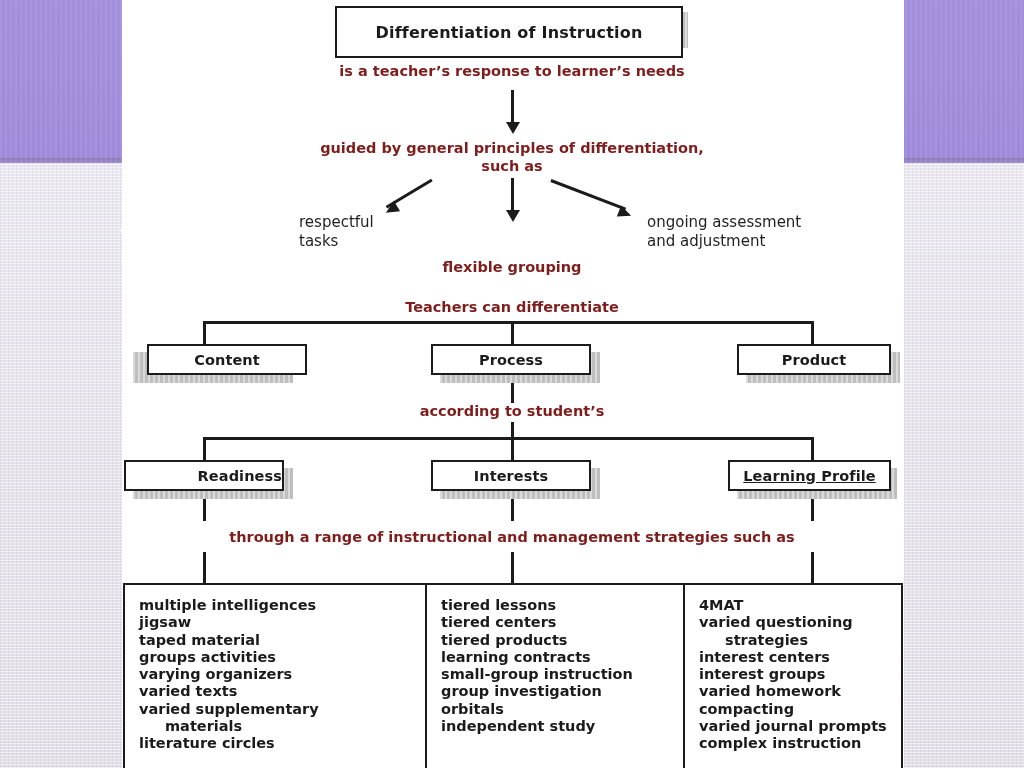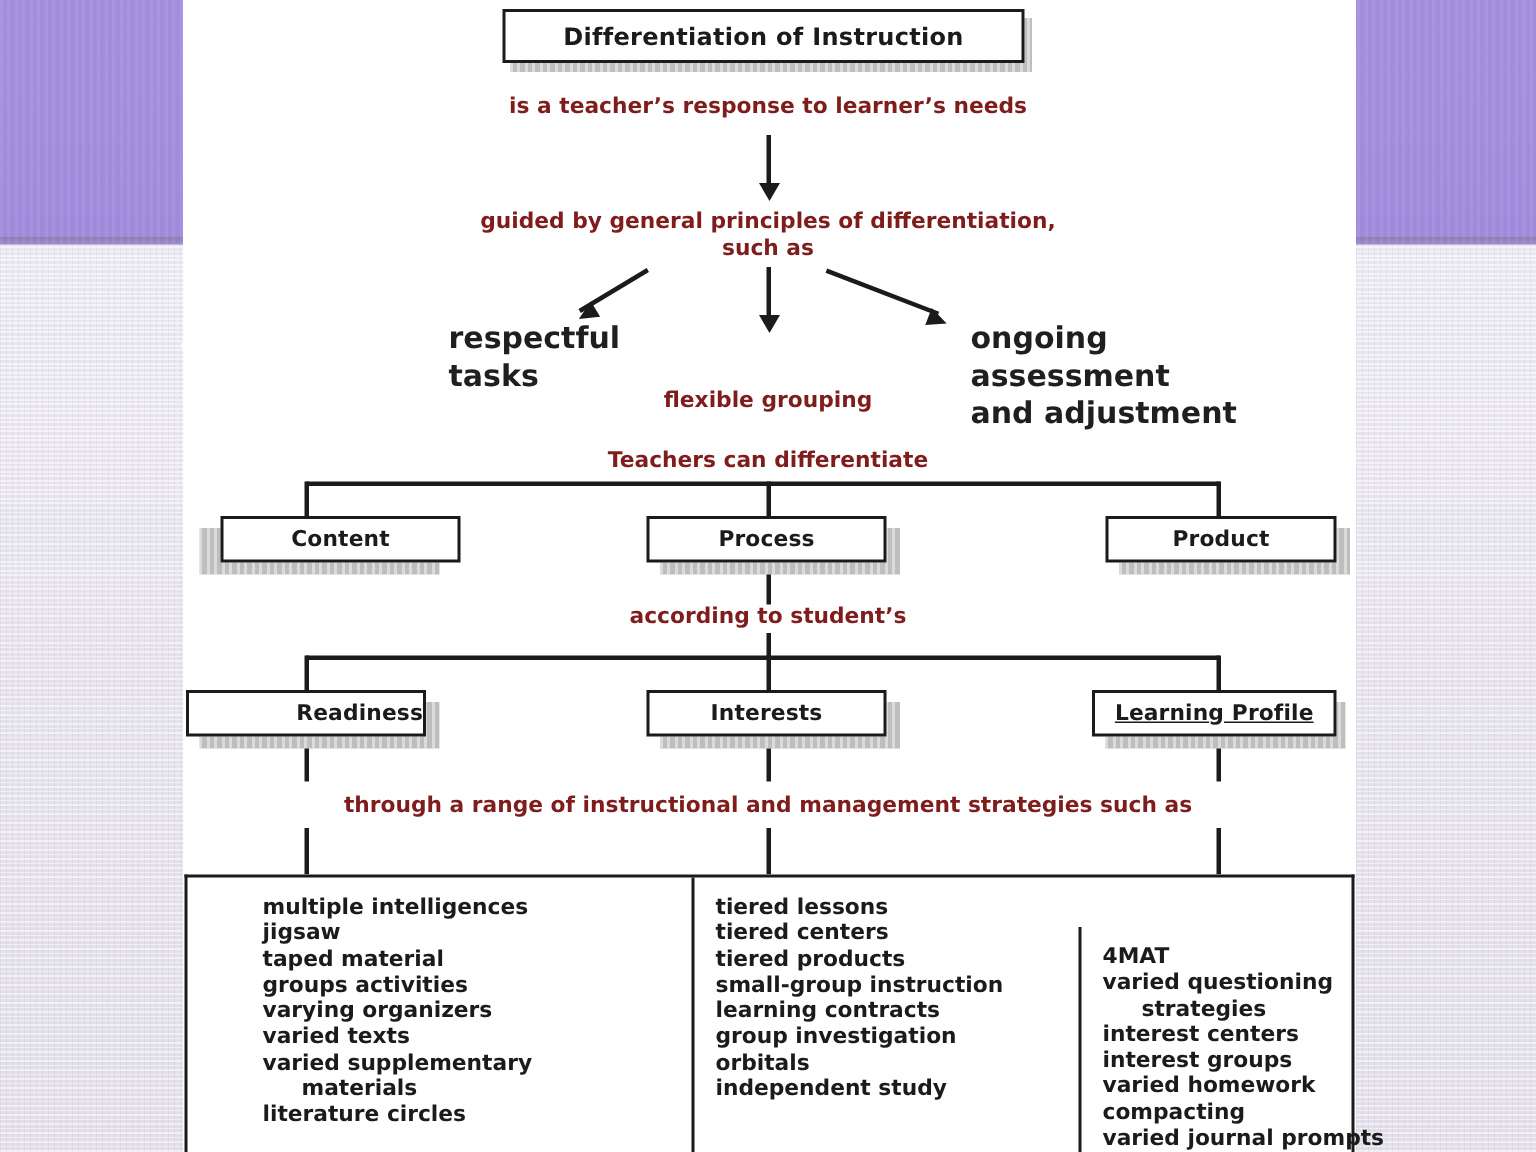--- a/index.html
+++ b/index.html
@@ -61,21 +61,21 @@
     background-image:repeating-linear-gradient(90deg, rgba(255,255,255,.45) 0 2px, rgba(0,0,0,0) 2px 5px);
   }
 
   .ctext{
     position:absolute;text-align:center;
     font-size:14.5px;font-weight:600;color:#7f1d1d;line-height:1.25;
     white-space:pre-line;
   }
   .ltext{
     position:absolute;text-align:left;
-    font-size:20px;font-weight:700;color:#1f1f1f;line-height:1.25;
+    font-size:15px;font-weight:400;color:#1f1f1f;line-height:1.25;
     white-space:pre-line;
   }
 
   .vline{position:absolute;background:#1b1b1b;width:2.5px;}
   .hline{position:absolute;background:#1b1b1b;height:2.5px;}
 
   .arrow-head-down{
     position:absolute;width:0;height:0;
     border-left:7px solid transparent;border-right:7px solid transparent;
     border-top:12px solid #1b1b1b;
@@ -110,21 +110,21 @@
 <div id="stage">
 
   <div class="bg-bottom"></div>
   <div class="bg-noise"></div>
   <div class="bg-purple"></div>
   <div class="bg-purple-shade"></div>
 
   <div class="slide"></div>
 
   <div class="shadow" style="left:340px;top:12px;width:348px;height:36px;"></div>
-  <div class="node title" style="left:335px;top:6px;width:348px;height:36px;">
+  <div class="node title" style="left:335px;top:6px;width:348px;height:52px;">
     <span>Differentiation of Instruction</span>
   </div>
 
   <div class="ctext" style="left:262px;top:62px;width:500px;">is a teacher’s response to learner’s needs</div>
 
   <div class="vline" style="left:511px;top:90px;height:34px;"></div>
   <div class="arrow-head-down" style="left:505.5px;top:122px;"></div>
 
   <div class="ctext" style="left:262px;top:139px;width:500px;">guided by general principles of differentiation,
 such as</div>
@@ -194,46 +194,46 @@
   <div class="vline" style="left:511px;top:499px;height:22px;"></div>
   <div class="vline" style="left:811px;top:499px;height:22px;"></div>
 
   <div class="ctext" style="left:187px;top:528px;width:650px;">through a range of instructional and management strategies such as</div>
 
   <div class="vline" style="left:203px;top:552px;height:31px;"></div>
   <div class="vline" style="left:511px;top:552px;height:31px;"></div>
   <div class="vline" style="left:811px;top:552px;height:31px;"></div>
 
   <div class="listbox" style="left:123px;top:583px;width:780px;height:185px;">
-    <div class="col" style="width:300px;margin-left:36px;">
+    <div class="col" style="width:300px;">
       <ul>
           <li>multiple intelligences</li>
           <li>jigsaw</li>
           <li>taped material</li>
           <li>groups activities</li>
           <li>varying organizers</li>
           <li>varied texts</li>
           <li>varied supplementary</li>
           <li class="indent">materials</li>
           <li>literature circles</li>
         </ul>
     </div>
     <div class="col" style="width:258px;">
       <ul>
           <li>tiered lessons</li>
           <li>tiered centers</li>
           <li>tiered products</li>
+          <li>learning contracts</li>
           <li>small-group instruction</li>
-          <li>learning contracts</li>
           <li>group investigation</li>
           <li>orbitals</li>
           <li>independent study</li>
         </ul>
     </div>
-    <div class="col" style="width:255px;margin-top:33px;">
+    <div class="col" style="width:255px;">
       <ul>
           <li>4MAT</li>
           <li>varied questioning</li>
           <li class="indent">strategies</li>
           <li>interest centers</li>
           <li>interest groups</li>
           <li>varied homework</li>
           <li>compacting</li>
           <li>varied journal prompts</li>
           <li>complex instruction</li>

